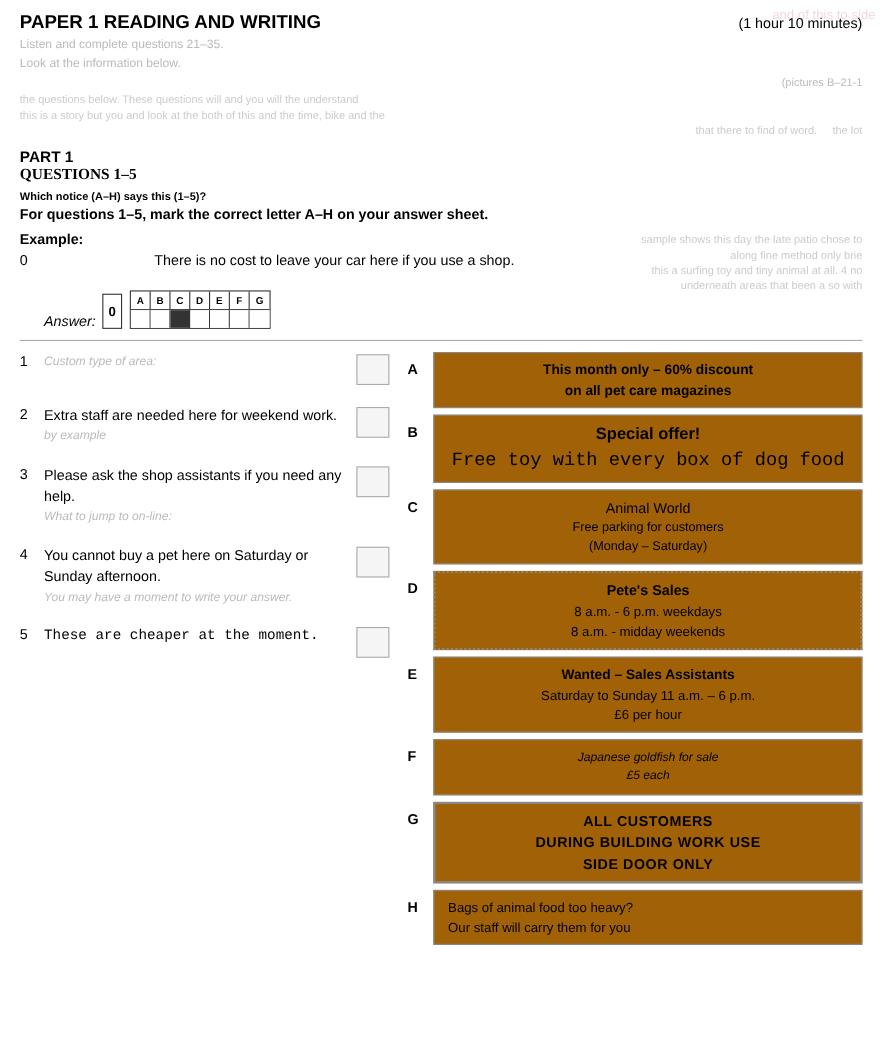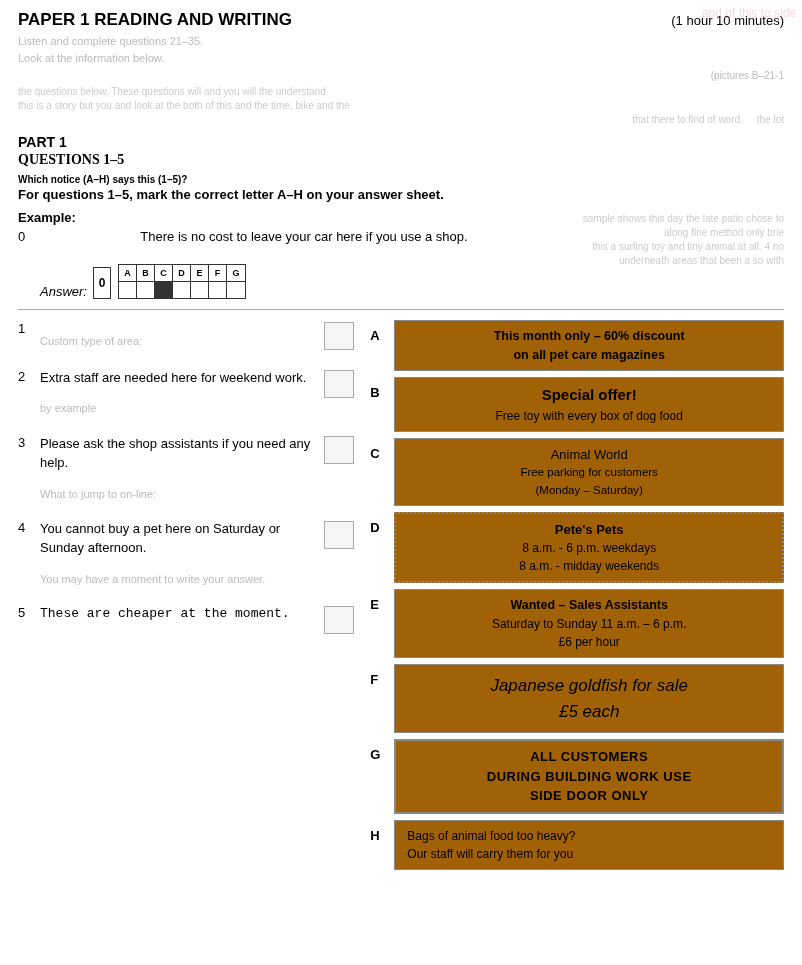--- a/index.html
+++ b/index.html
@@ -155,21 +155,22 @@
       height: 28px;
       border: 1px solid #aaa;
       margin-left: 10px;
       margin-top: 2px;
       background: #f5f5f5;
       flex-shrink: 0;
     }
     .ghost-text {
       font-size: 11px;
       color: #bbb;
-      margin-top: 14px;
+      font-style: italic;
+      margin-top: 2px;
       line-height: 1.3;
     }
 
     
     .notice-row {
       display: flex;
       align-items: flex-start;
       gap: 6px;
     }
     .notice-letter {
@@ -189,21 +190,21 @@
     }
     .notice-box.dotted-border {
       border: 2px dotted #888;
     }
     .notice-box.thick-border {
       border: 2px solid #888;
     }
 
     .notice-f {
       border: 1px solid #888;
-      font-size: 17px;
+      font-size: 11px;
       padding: 8px 10px;
       text-align: center;
       font-style: italic;
     }
 
     .page-faded-right {
       position: absolute;
       top: 0; right: 0;
       width: 180px;
       height: 240px;
@@ -352,36 +353,36 @@
       <span class="notice-letter">A</span>
       <div class="notice-box" style="font-weight:bold; font-size:12.5px;">
         This month only – 60% discount<br>on all pet care magazines
       </div>
     </div>
 
     <div class="notice-row">
       <span class="notice-letter">B</span>
       <div class="notice-box">
         <div style="font-size:15px; font-weight:bold;">Special offer!</div>
-        <div style="font-size:12px;">Free toy with every box of dog food</div>
+        <div style="font-size:17px;font-family:Liberation Mono, monospace;">Free toy with every box of dog food</div>
       </div>
     </div>
 
     <div class="notice-row">
       <span class="notice-letter">C</span>
       <div class="notice-box">
         <div style="font-size:13px;">Animal World</div>
         <div style="font-size:11.5px;">Free parking for customers<br>(Monday – Saturday)</div>
       </div>
     </div>
 
     <div class="notice-row">
       <span class="notice-letter">D</span>
       <div class="notice-box dotted-border">
-        <div style="font-weight:bold; font-size:13px;">Pete's Pets</div>
+        <div style="font-weight:bold; font-size:13px;">Pete's Sales</div>
         <div style="font-size:12px;">8 a.m. - 6 p.m. weekdays<br>8 a.m. - midday weekends</div>
       </div>
     </div>
 
     <div class="notice-row">
       <span class="notice-letter">E</span>
       <div class="notice-box">
         <div style="font-weight:bold; font-size:12.5px;">Wanted – Sales Assistants</div>
         <div style="font-size:12px;">Saturday to Sunday 11 a.m. – 6 p.m.<br>£6 per hour</div>
       </div>

